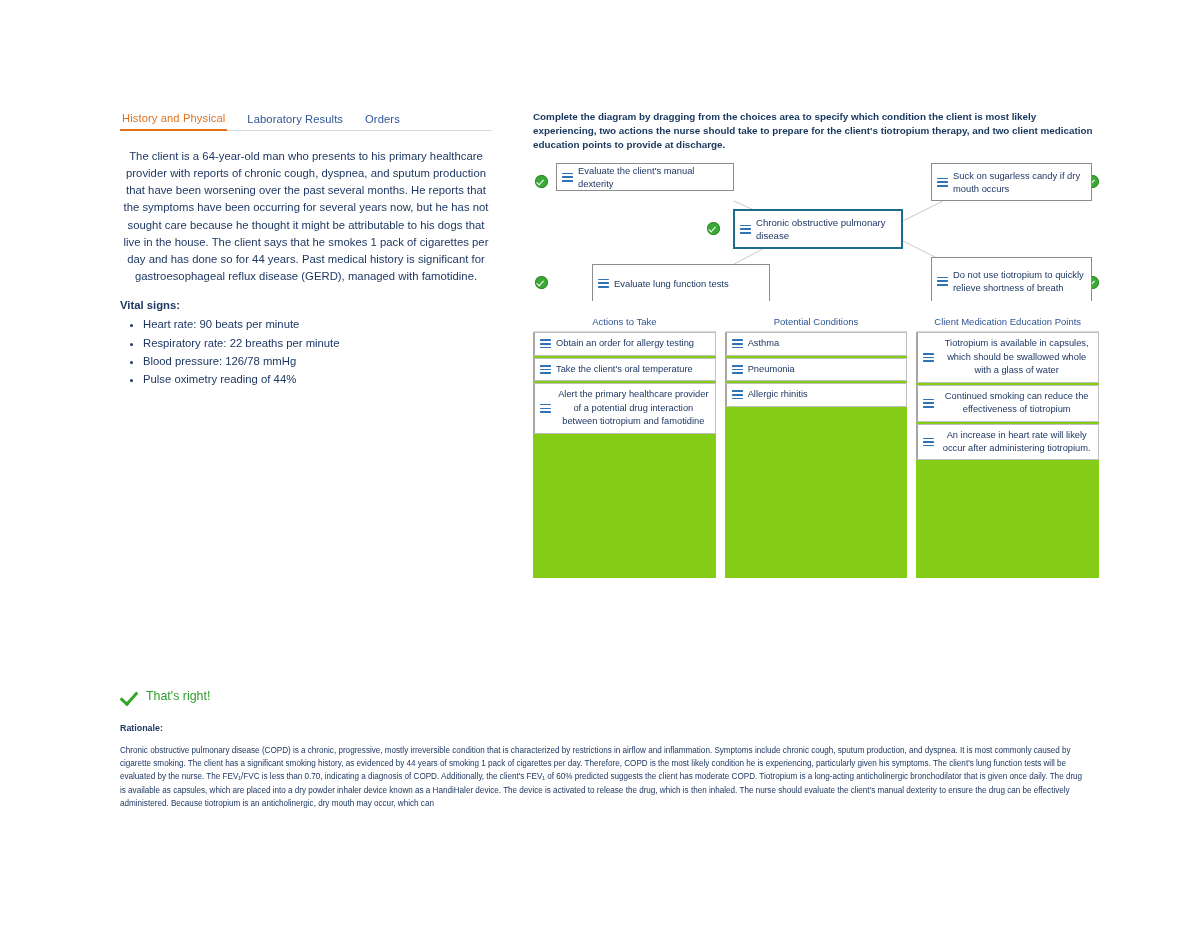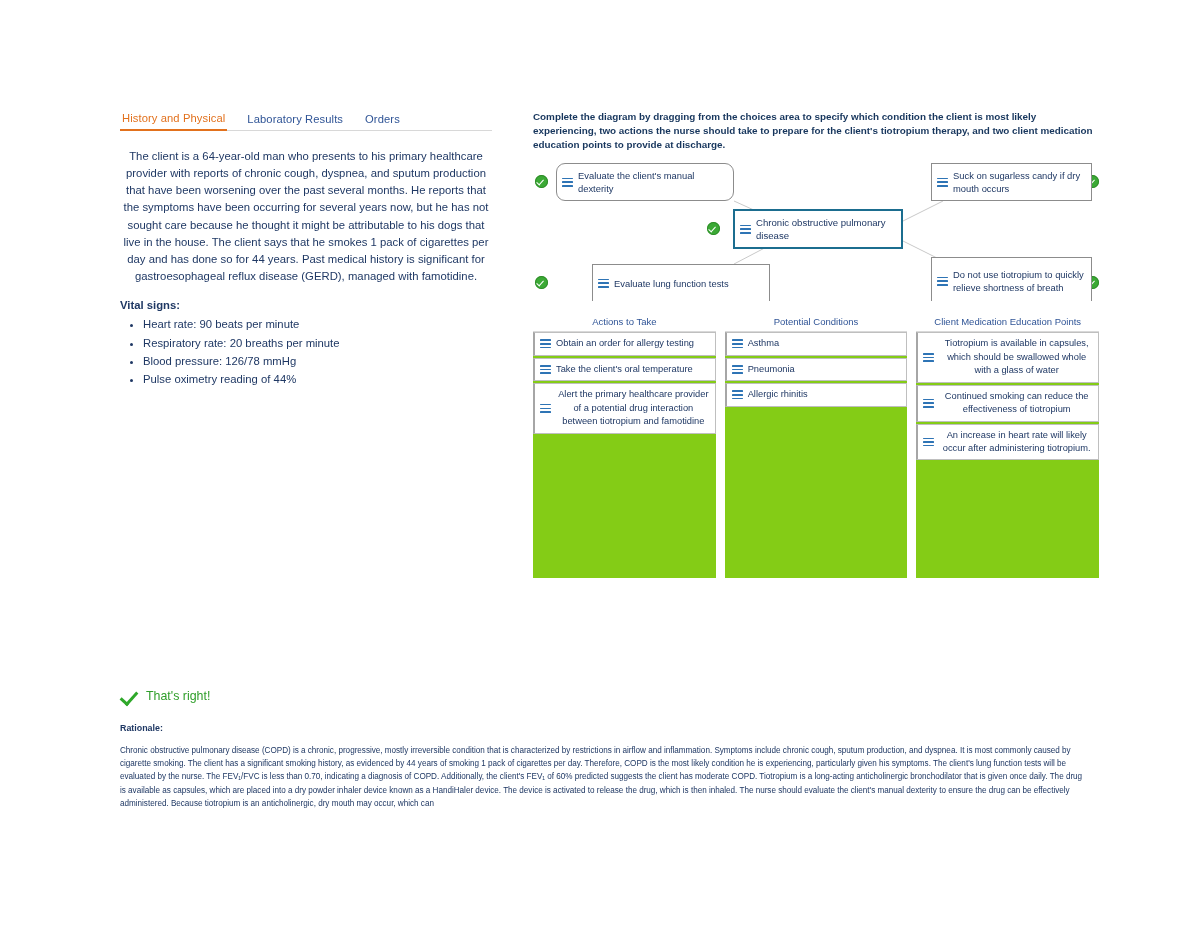--- a/index.html
+++ b/index.html
@@ -151,21 +151,21 @@
     left: 3.2px;
     top: 2.6px;
     width: 3.2px;
     height: 6.2px;
     border: solid #ffffff;
     border-width: 0 1.7px 1.7px 0;
     transform: rotate(42deg);
   }
 
   
-  #node-dexterity { left: 23px;  top: 2px;   width: 178px; height: 38px; border-radius: 9px; }
+  #node-dexterity { left: 23px;  top: 2px;   width: 178px; height: 28px; }
   #node-lungfn    { left: 23px;  top: 103px; width: 178px; height: 38px; margin-left: 36px; }
   #node-center    { left: 200px; top: 48px;  width: 170px; height: 40px; }
   #node-candy     { left: 398px; top: 2px;   width: 161px; height: 38px; }
   #node-notrescue { left: 398px; top: 96px;  width: 161px; height: 48px; }
 
   #check-dexterity { left: 2px;   top: 14px; }
   #check-lungfn    { left: 2px;   top: 115px; }
   #check-center    { left: 174px; top: 61px; }
   #check-candy     { left: 546px; top: 14px; }
   #check-notrescue { left: 546px; top: 115px; }
@@ -274,21 +274,21 @@
     <div class="tab">Laboratory Results</div>
     <div class="tab">Orders</div>
   </div>
 
   <div id="hp-body">The client is a 64-year-old man who presents to his primary healthcare provider with reports of chronic cough, dyspnea, and sputum production that have been worsening over the past several months. He reports that the symptoms have been occurring for several years now, but he has not sought care because he thought it might be attributable to his dogs that live in the house. The client says that he smokes 1 pack of cigarettes per day and has done so for 44 years. Past medical history is significant for gastroesophageal reflux disease (GERD), managed with famotidine.</div>
 
   <div id="vitals-heading">Vital signs:</div>
 
   <ul id="vitals-list">
     <li>Heart rate: 90 beats per minute</li>
-    <li>Respiratory rate: 20 breaths per minute</li>
+    <li>Respiratory rate: 22 breaths per minute</li>
     <li>Blood pressure: 126/78 mmHg</li>
     <li>Pulse oximetry reading of 44%</li>
   </ul>
 </div>
 
 <div id="diagram-area">
 
   <div id="instructions">Complete the diagram by dragging from the choices area to specify which condition the client is most likely experiencing, two actions the nurse should take to prepare for the client's tiotropium therapy, and two client medication education points to provide at discharge.</div>
 
   <div id="diagram">

